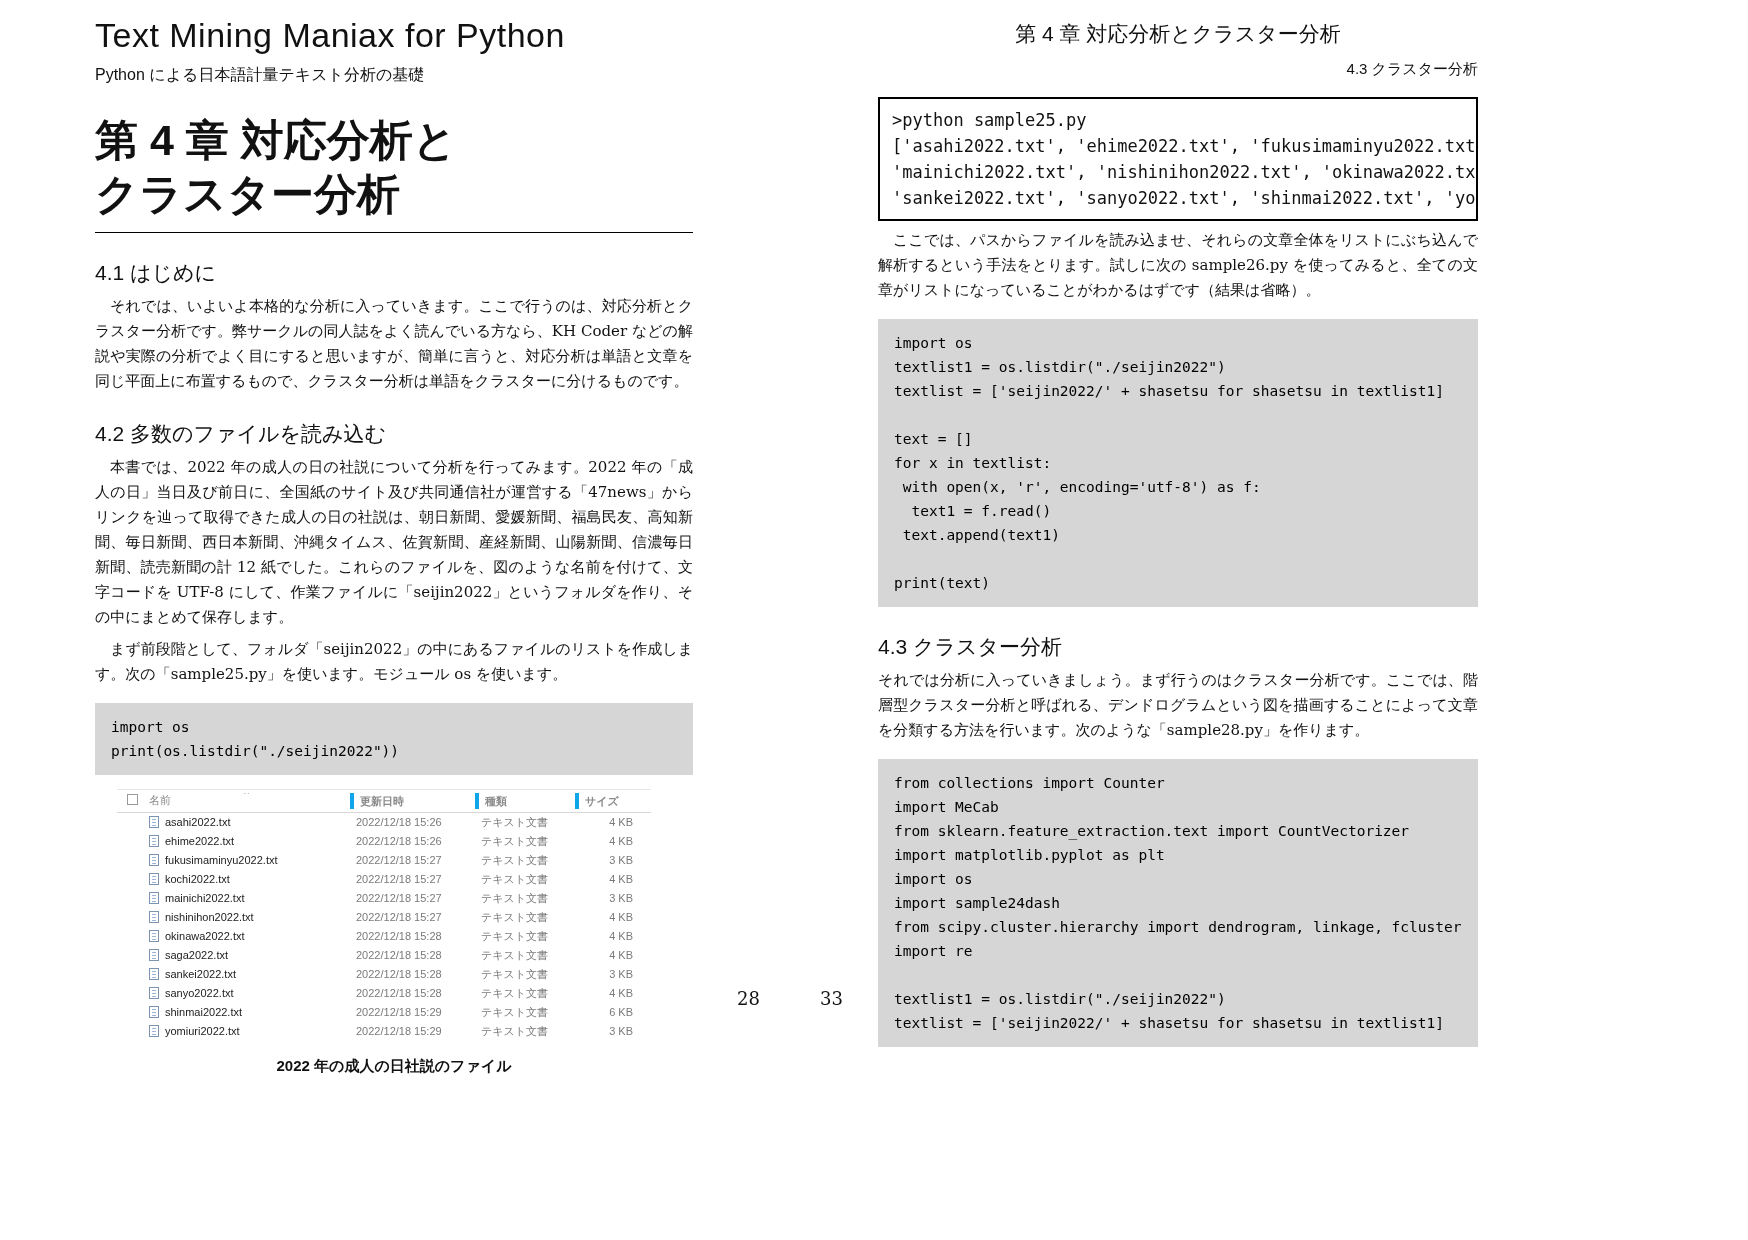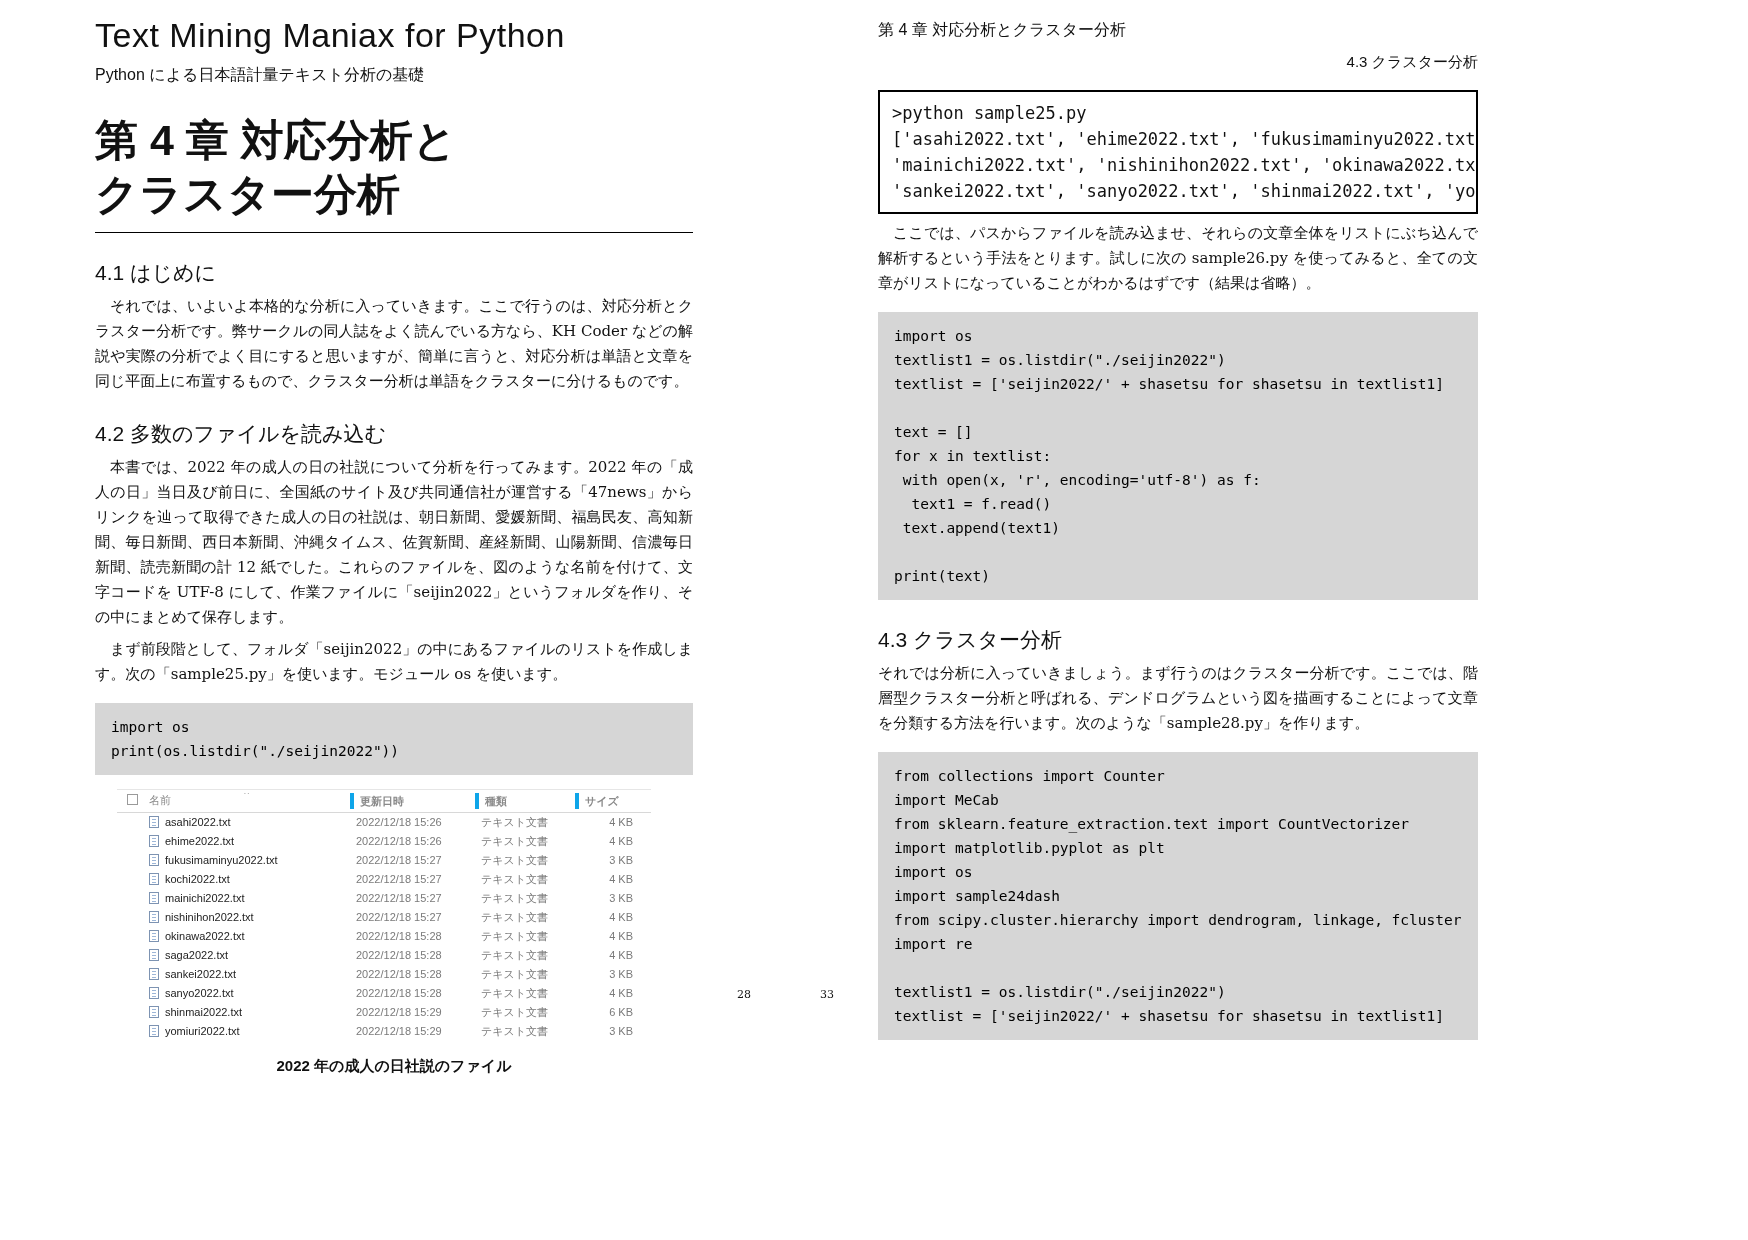--- a/index.html
+++ b/index.html
@@ -79,27 +79,27 @@
   .fl-size { text-align:right; padding-right:16px; }
   .fl-header .fl-size { text-align:left; padding-right:6px; }
 
   .caption {
     font-family:"Liberation Sans",sans-serif; font-weight:700;
     font-size:15px; text-align:center; margin-top:16px;
   }
 
   
   .running-header {
-    font-family:"Liberation Sans",sans-serif; font-size:16px; text-align:left;
+    font-family:"Liberation Sans",sans-serif; font-size:21px; text-align:center;
   }
   .running-subheader {
     font-family:"Liberation Sans",sans-serif; font-size:15px; text-align:right; margin-top:12px;
   }
 
-  .pageno { position:absolute; top:988px; font-size:11px; }
+  .pageno { position:absolute; top:988px; font-size:18px; }
   .pageno-left  { left:737px; }
   .pageno-right { left:820px; }
 </style>
 </head>
 <body>
 
 <div>
 
   <section class="page page-left">
     <h1 class="book-title">Text Mining Maniax for Python</h1>

